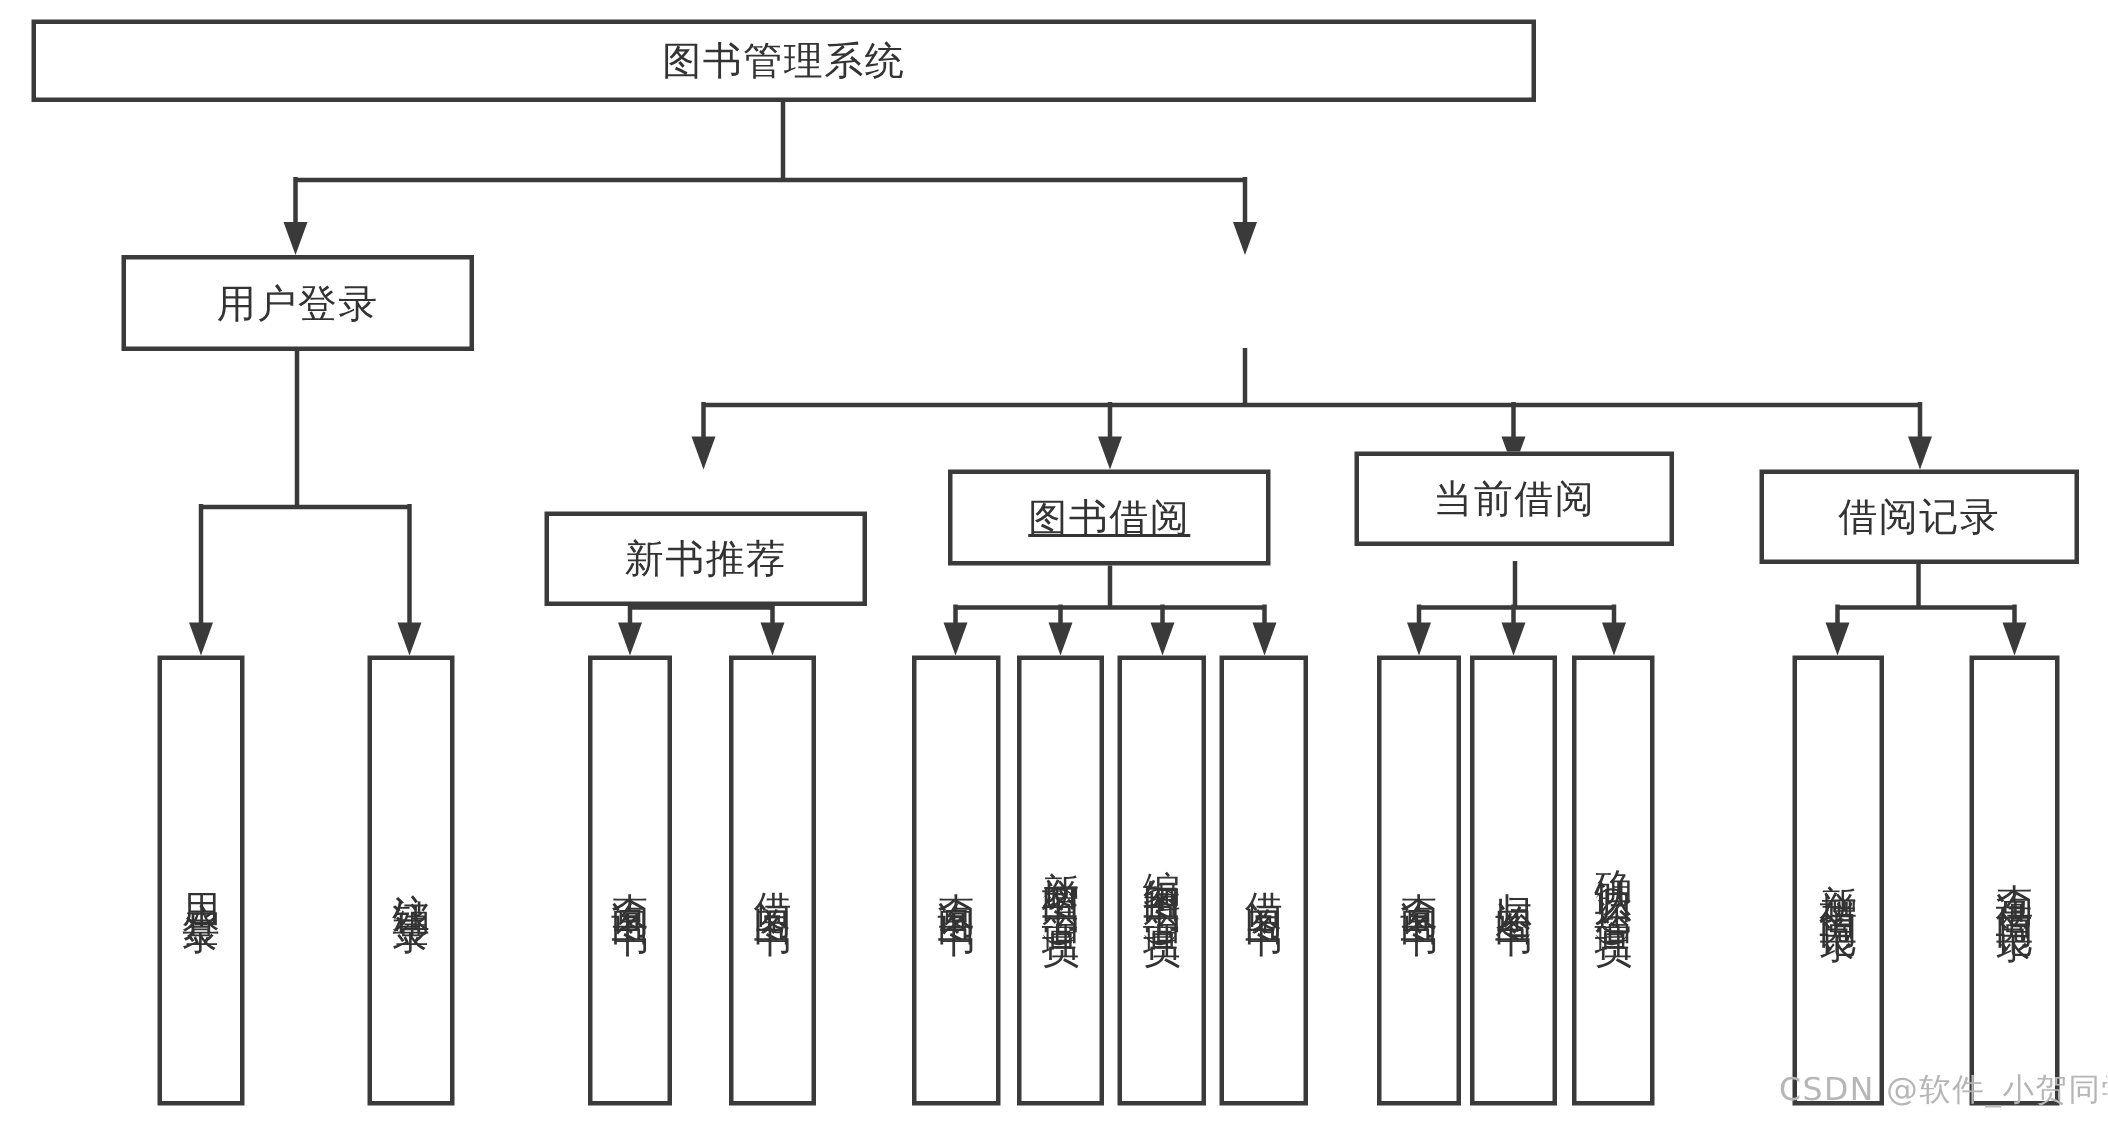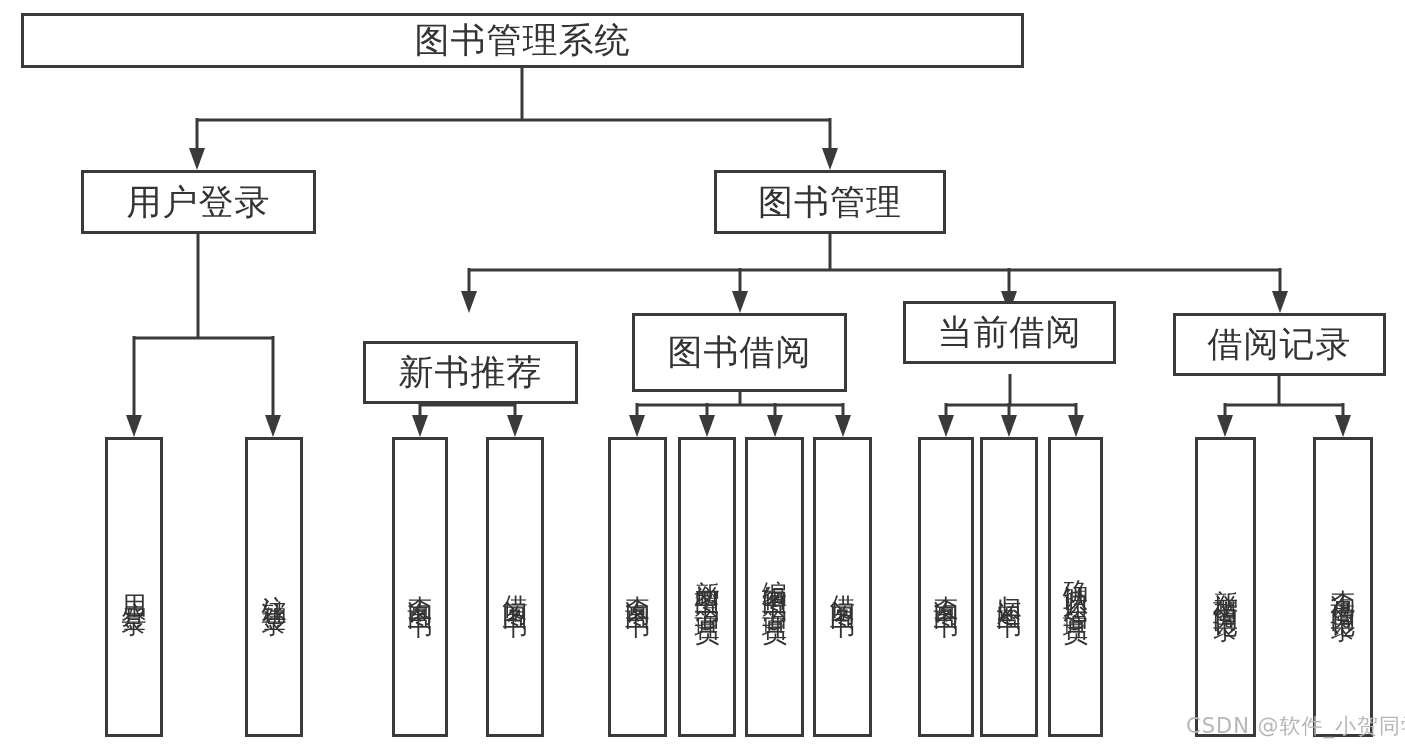--- a/index.html
+++ b/index.html
@@ -17,21 +17,21 @@
   .box {
     position: absolute;
     box-sizing: border-box;
     background: #ffffff;
     border: 3px solid #3a3a3a;
     display: flex;
     align-items: center;
     justify-content: center;
     color: #333333;
   }
-  .hlabel { font-size: 35px; letter-spacing: 1px; white-space: nowrap; }
+  .hlabel { font-size: 26px; letter-spacing: 1px; white-space: nowrap; }
   .vtext {
     writing-mode: vertical-rl;
     text-orientation: mixed;
     font-size: 25px;
     letter-spacing: 6px;
     color: #333333;
     white-space: nowrap;
   }
   .watermark {
     position: absolute;
@@ -111,28 +111,25 @@
     <polygon points="1335,415 1351,415 1343,437"></polygon>
   </svg>
 
   <div class="box" style="left:21px; top:13px; width:1003px; height:55px;">
     <span class="hlabel">图书管理系统</span>
   </div>
 
   <div class="box" style="left:81px; top:170px; width:235px; height:64px;">
     <span class="hlabel">用户登录</span>
   </div>
-  <div class="box" style="left:714px; top:170px; width:232px; height:64px;">
-    <span class="hlabel">图书管理</span>
-  </div>
 
   <div class="box" style="left:363px; top:313px; width:215px; height:63px;margin-top:28px;">
     <span class="hlabel">新书推荐</span>
   </div>
-  <div class="box" style="left:632px; top:313px; width:215px; height:79px;">
+  <div class="box" style="left:632px; top:313px; width:215px; height:64px;text-decoration:underline;">
     <span class="hlabel">图书借阅</span>
   </div>
   <div class="box" style="left:903px; top:301px; width:213px; height:63px;">
     <span class="hlabel">当前借阅</span>
   </div>
   <div class="box" style="left:1173px; top:313px; width:213px; height:63px;text-align:right;">
     <span class="hlabel">借阅记录</span>
   </div>
 
   <div class="box" style="left:105px; top:437px; width:58px; height:300px;">

